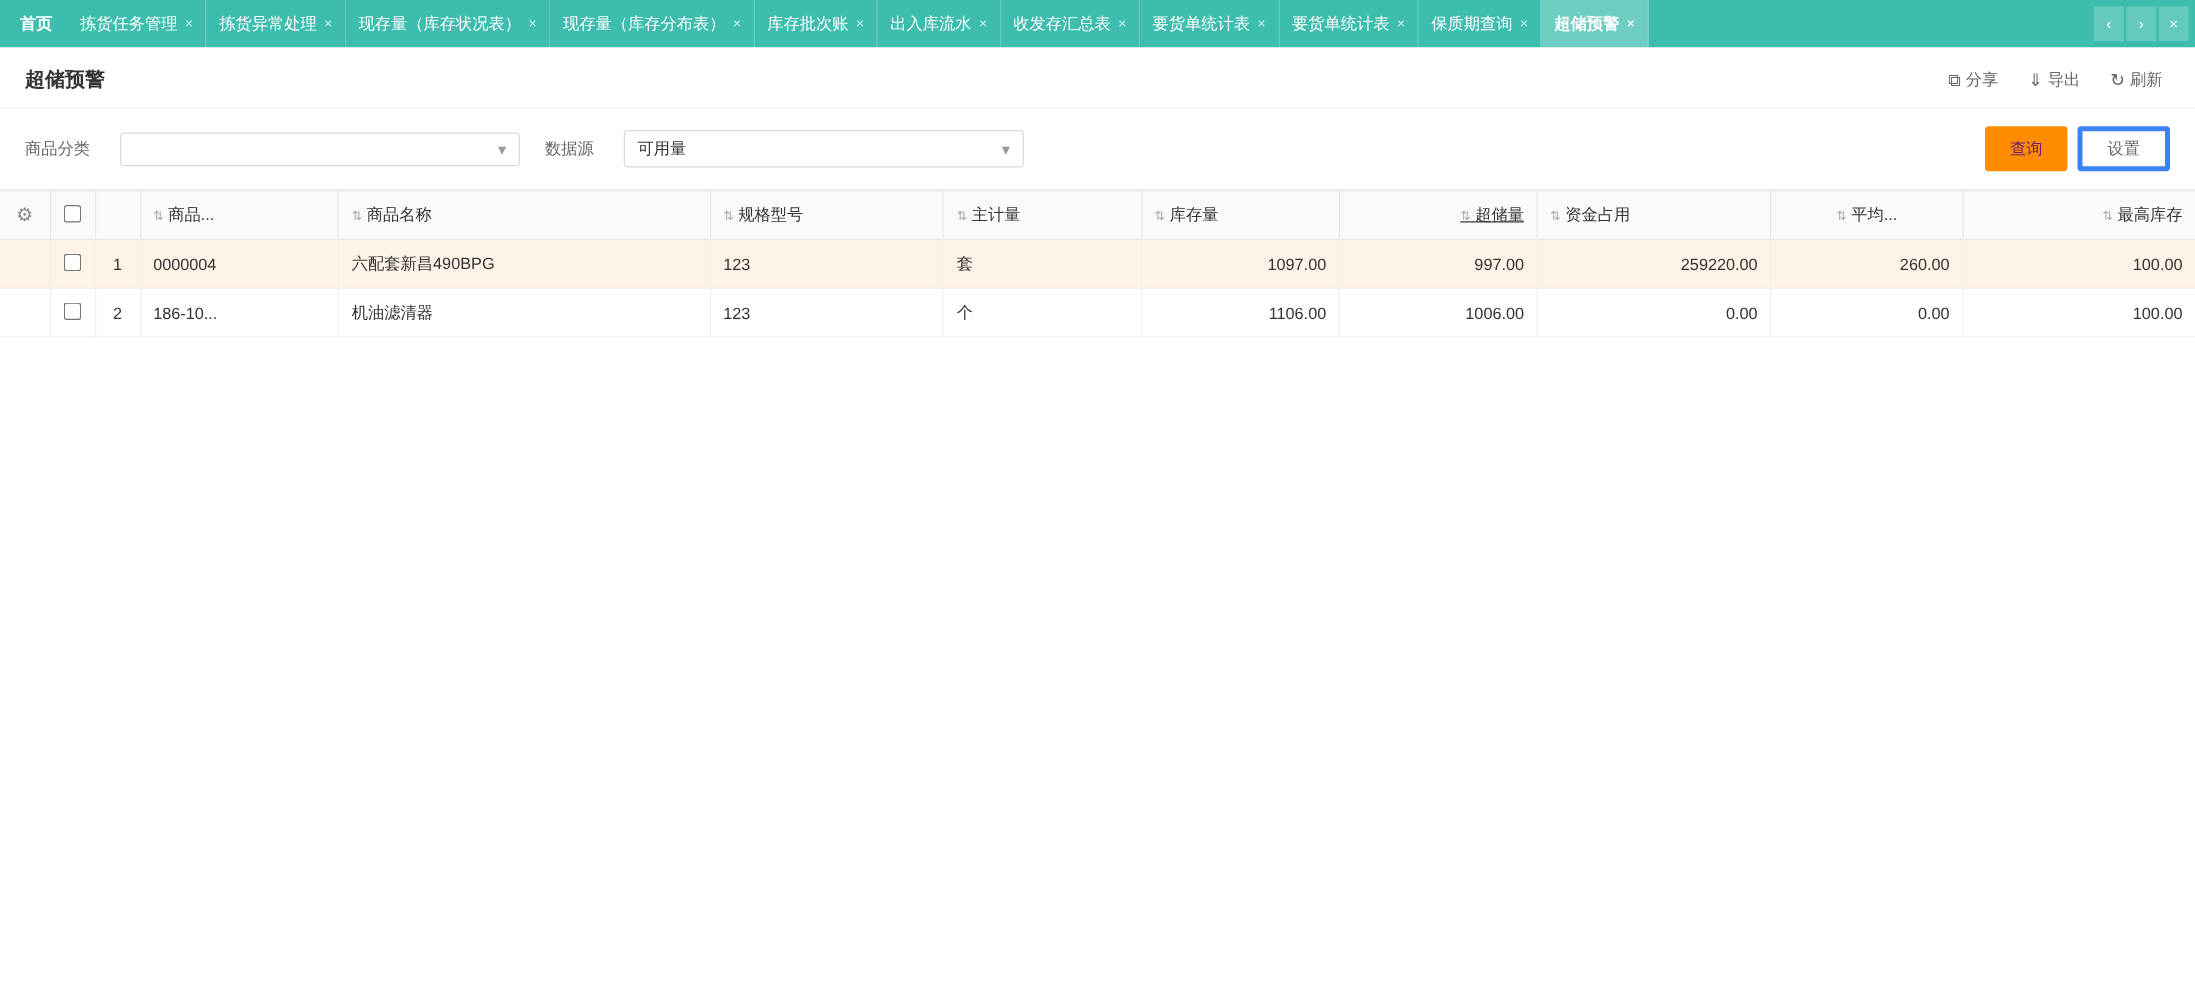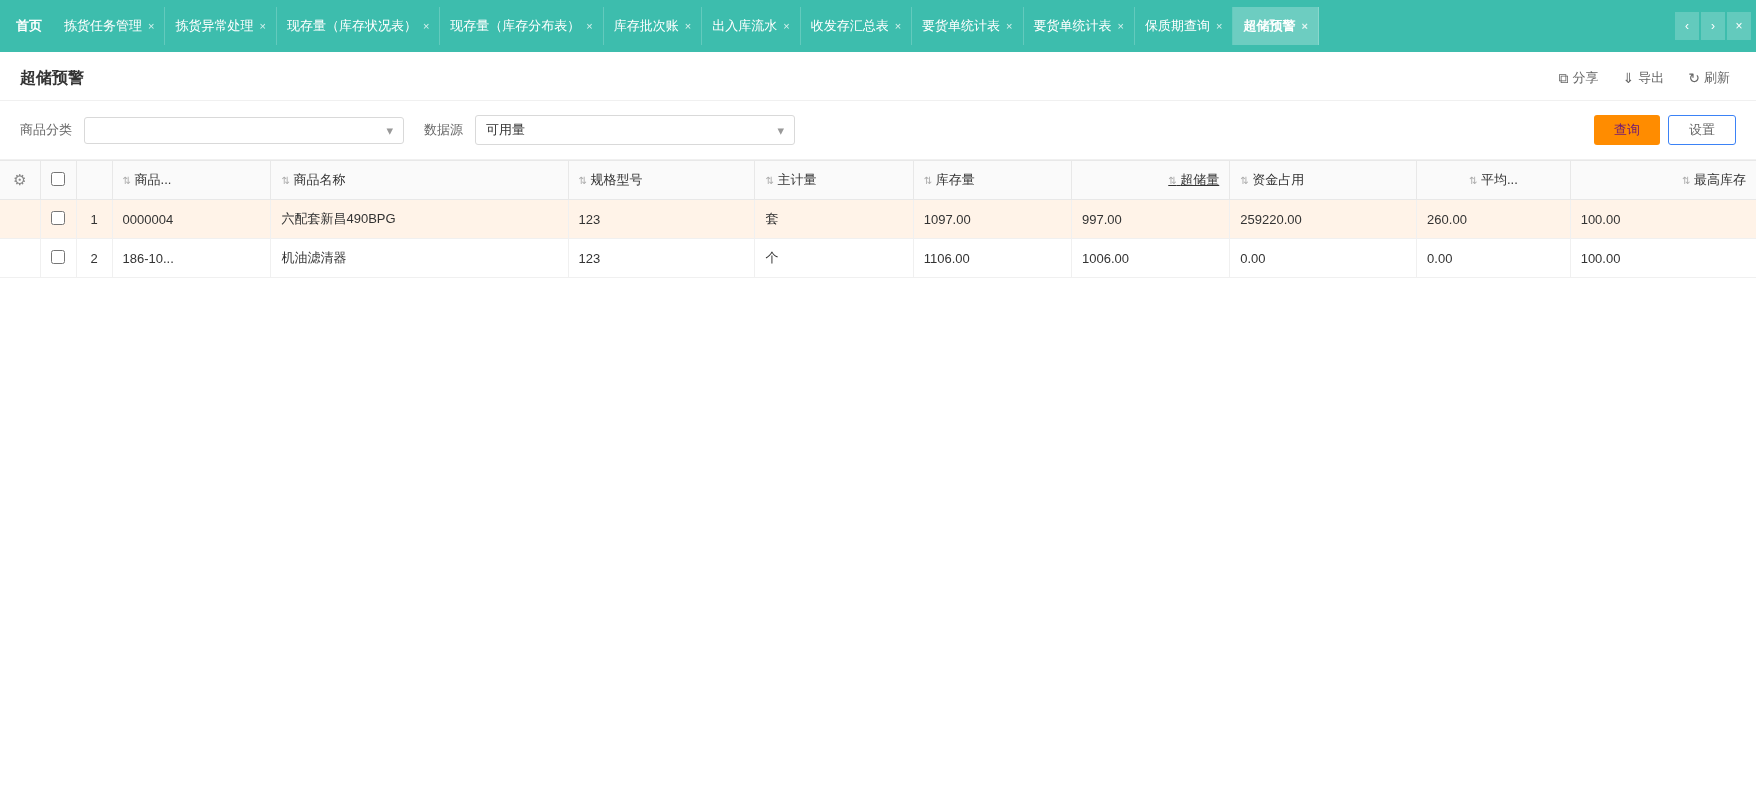--- a/index.html
+++ b/index.html
@@ -3,21 +3,21 @@
   <meta charset="utf-8">
   <style>
     * { margin: 0; padding: 0; box-sizing: border-box; }
     body { font-family: 'Microsoft YaHei', Arial, sans-serif; font-size: 13px; background: #f5f5f5; color: #333; overflow-x: auto; }
 
     
     .top-nav {
       display: flex;
       align-items: center;
       background: #3dbdad;
-      height: 52px;
+      height: 38px;
       overflow: hidden;
       white-space: nowrap;
       padding: 0 4px;
     }
     .nav-tab {
       display: inline-flex;
       align-items: center;
       padding: 0 10px;
       height: 38px;
       color: #fff;
@@ -99,21 +99,21 @@
     .filter-area {
       display: flex;
       align-items: center;
       padding: 14px 20px;
       gap: 20px;
       border-bottom: 1px solid #f0f0f0;
     }
     .filter-group {
       display: flex;
       align-items: center;
-      gap: 12px;
+      gap: 24px;
     }
     .filter-label {
       color: #666;
       font-size: 13px;
       white-space: nowrap;
     }
     .filter-select {
       display: flex;
       align-items: center;
       border: 1px solid #d9d9d9;
@@ -146,21 +146,21 @@
       color: #701a75;
       border: none;
       border-radius: 3px;
       padding: 6px 20px;
       font-size: 13px;
       cursor: pointer;
     }
     .btn-setting {
       background: #fff;
       color: #666;
-      border: 1px solid #3b82f6;
+      border: 4px solid #3b82f6;
       border-radius: 3px;
       padding: 5px 20px;
       font-size: 13px;
       cursor: pointer;
     }
 
     
     .table-container {
       padding: 0 0;
       overflow-x: auto;
@@ -196,21 +196,21 @@
       border-bottom: 1px solid #f0f0f0;
     }
     tbody tr.highlighted { background: #fff3e8; }
     tbody td {
       padding: 10px 10px;
       color: #333;
       border-right: 1px solid #f0f0f0;
     }
     tbody td:last-child { border-right: none; }
     .td-center { text-align: center; }
-    .td-right { }
+    .td-right { text-align: right; }
     .checkbox-cell { text-align: center; }
     input[type="checkbox"] {
       width: 14px;
       height: 14px;
       cursor: pointer;
     }
     .gear-icon {
       font-size: 15px;
       color: #888;
       cursor: pointer;

